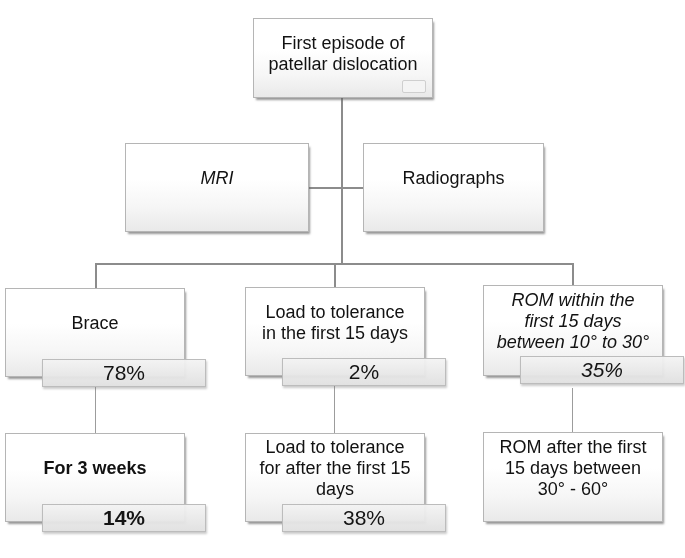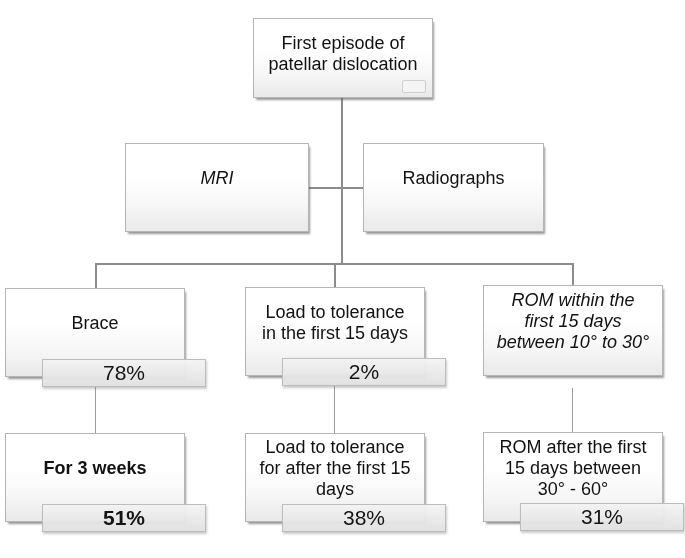--- a/index.html
+++ b/index.html
@@ -132,32 +132,32 @@
   </div>
   <div class="node node-load15">
     <div class="node-label">Load to tolerance
 in the first 15 days</div>
     <div class="badge">2%</div>
   </div>
   <div class="node node-rom15">
     <div class="node-label">ROM within the
 first 15 days
 between 10° to 30°</div>
+    <div class="badge">35%</div>
   </div>
 
   <div class="node node-weeks3">
     <div class="node-label">For 3 weeks</div>
-    <div class="badge">51%</div>
+    <div class="badge">14%</div>
   </div>
   <div class="node node-loadafter">
     <div class="node-label">Load to tolerance
 for after the first 15
 days</div>
     <div class="badge">38%</div>
   </div>
   <div class="node node-romafter">
     <div class="node-label">ROM after the first
 15 days between
 30° - 60°</div>
-    <div class="badge">31%</div>
   </div>
 
 </div>
 
 </body></html>

